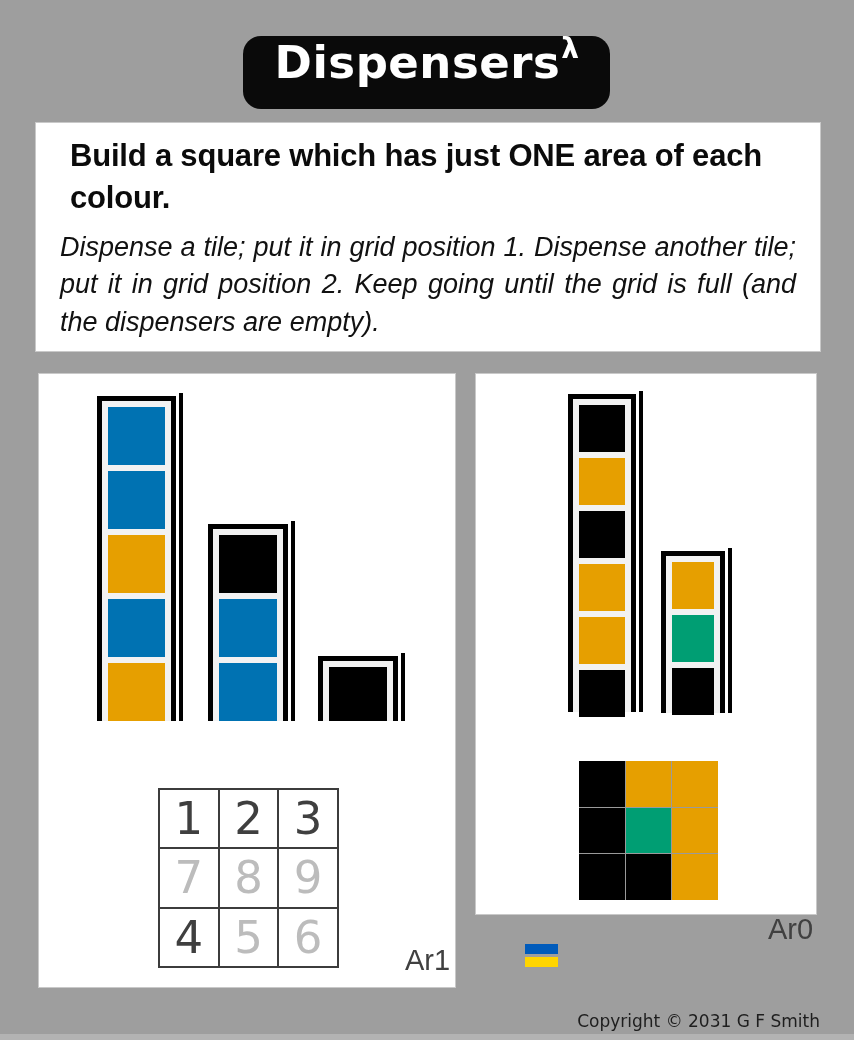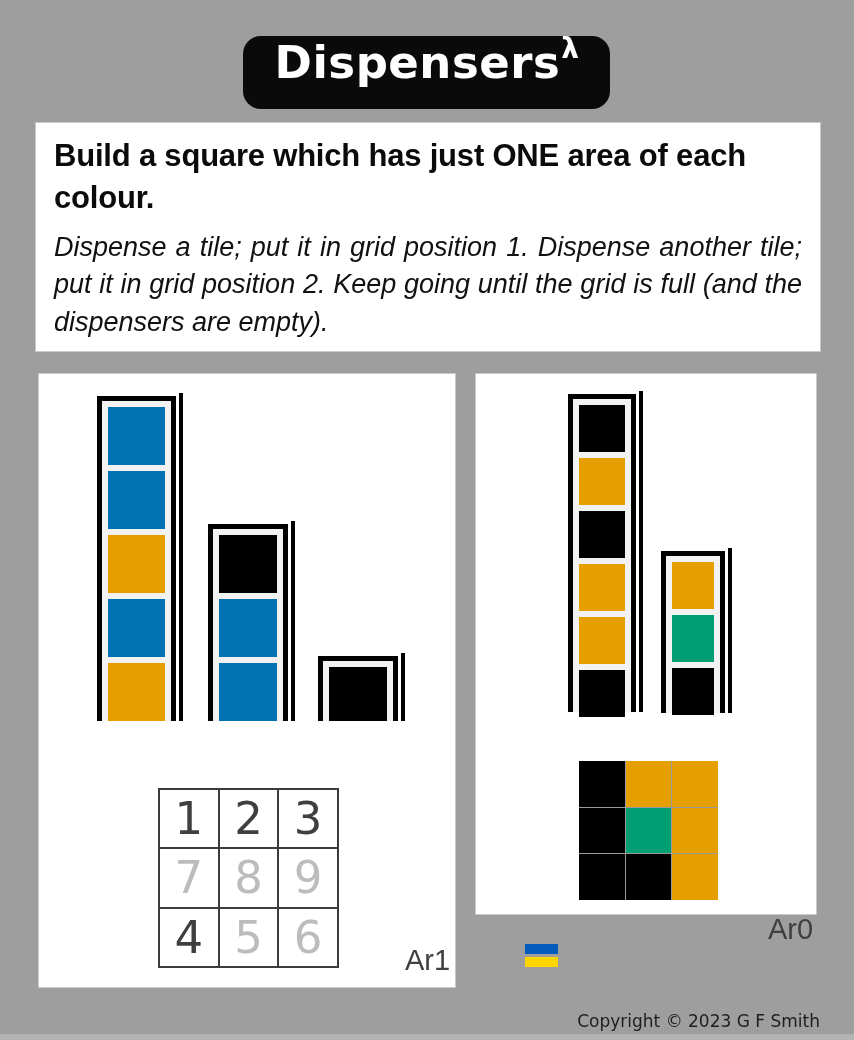--- a/index.html
+++ b/index.html
@@ -19,25 +19,25 @@
     font-family:"DejaVu Sans",sans-serif;
   }
   .title-box sup{font-size:28px;position:relative;top:-4px;left:1px;font-weight:bold;color:#fff;}
   
   .instructions{
     position:absolute;left:35px;top:122px;width:786px;height:230px;
     background:#ffffff;box-sizing:border-box;padding:10px 18px 0 18px;
     border:1px solid #c9c9c9;
   }
   .instructions h1{
-    margin:2px 0 10px 0;font-size:31px;line-height:1.35;color:#0b0b0b;
+    margin:2px 0 10px 16px;font-size:31px;line-height:1.35;color:#0b0b0b;
     font-family:"Liberation Sans",sans-serif;font-weight:bold;letter-spacing:-.2px;
   }
   .instructions p{
-    margin:0;font-size:27px;line-height:1.40;color:#111;font-style:italic;
+    margin:6px;font-size:27px;line-height:1.40;color:#111;font-style:italic;
     text-align:justify;font-family:"Liberation Sans",sans-serif;
   }
   
   .panel{position:absolute;background:#ffffff;border:1px solid #c9c9c9;box-sizing:border-box;}
   .panel-ar1{left:38px;top:373px;width:418px;height:615px;}
   .panel-ar0{left:475px;top:373px;width:342px;height:542px;}
   
   .tube{
     position:absolute;box-sizing:border-box;
     border:5px solid #000;border-bottom:none;background:#f2f2f2;
@@ -163,14 +163,14 @@
     <div class="cell" data-color="black"></div>
     <div class="cell" data-color="orange"></div>
   </div>
 </div>
 <div class="area-label label-ar0">Ar0</div>
 
 <div class="flag">
   <div class="b"></div>
   <div class="y"></div>
 </div>
-<div class="copyright">Copyright © 2023 G F Smith</div>
+<div class="copyright">Copyright © 2031 G F Smith</div>
 <div class="bottom-strip"></div>
 
 </body></html>

